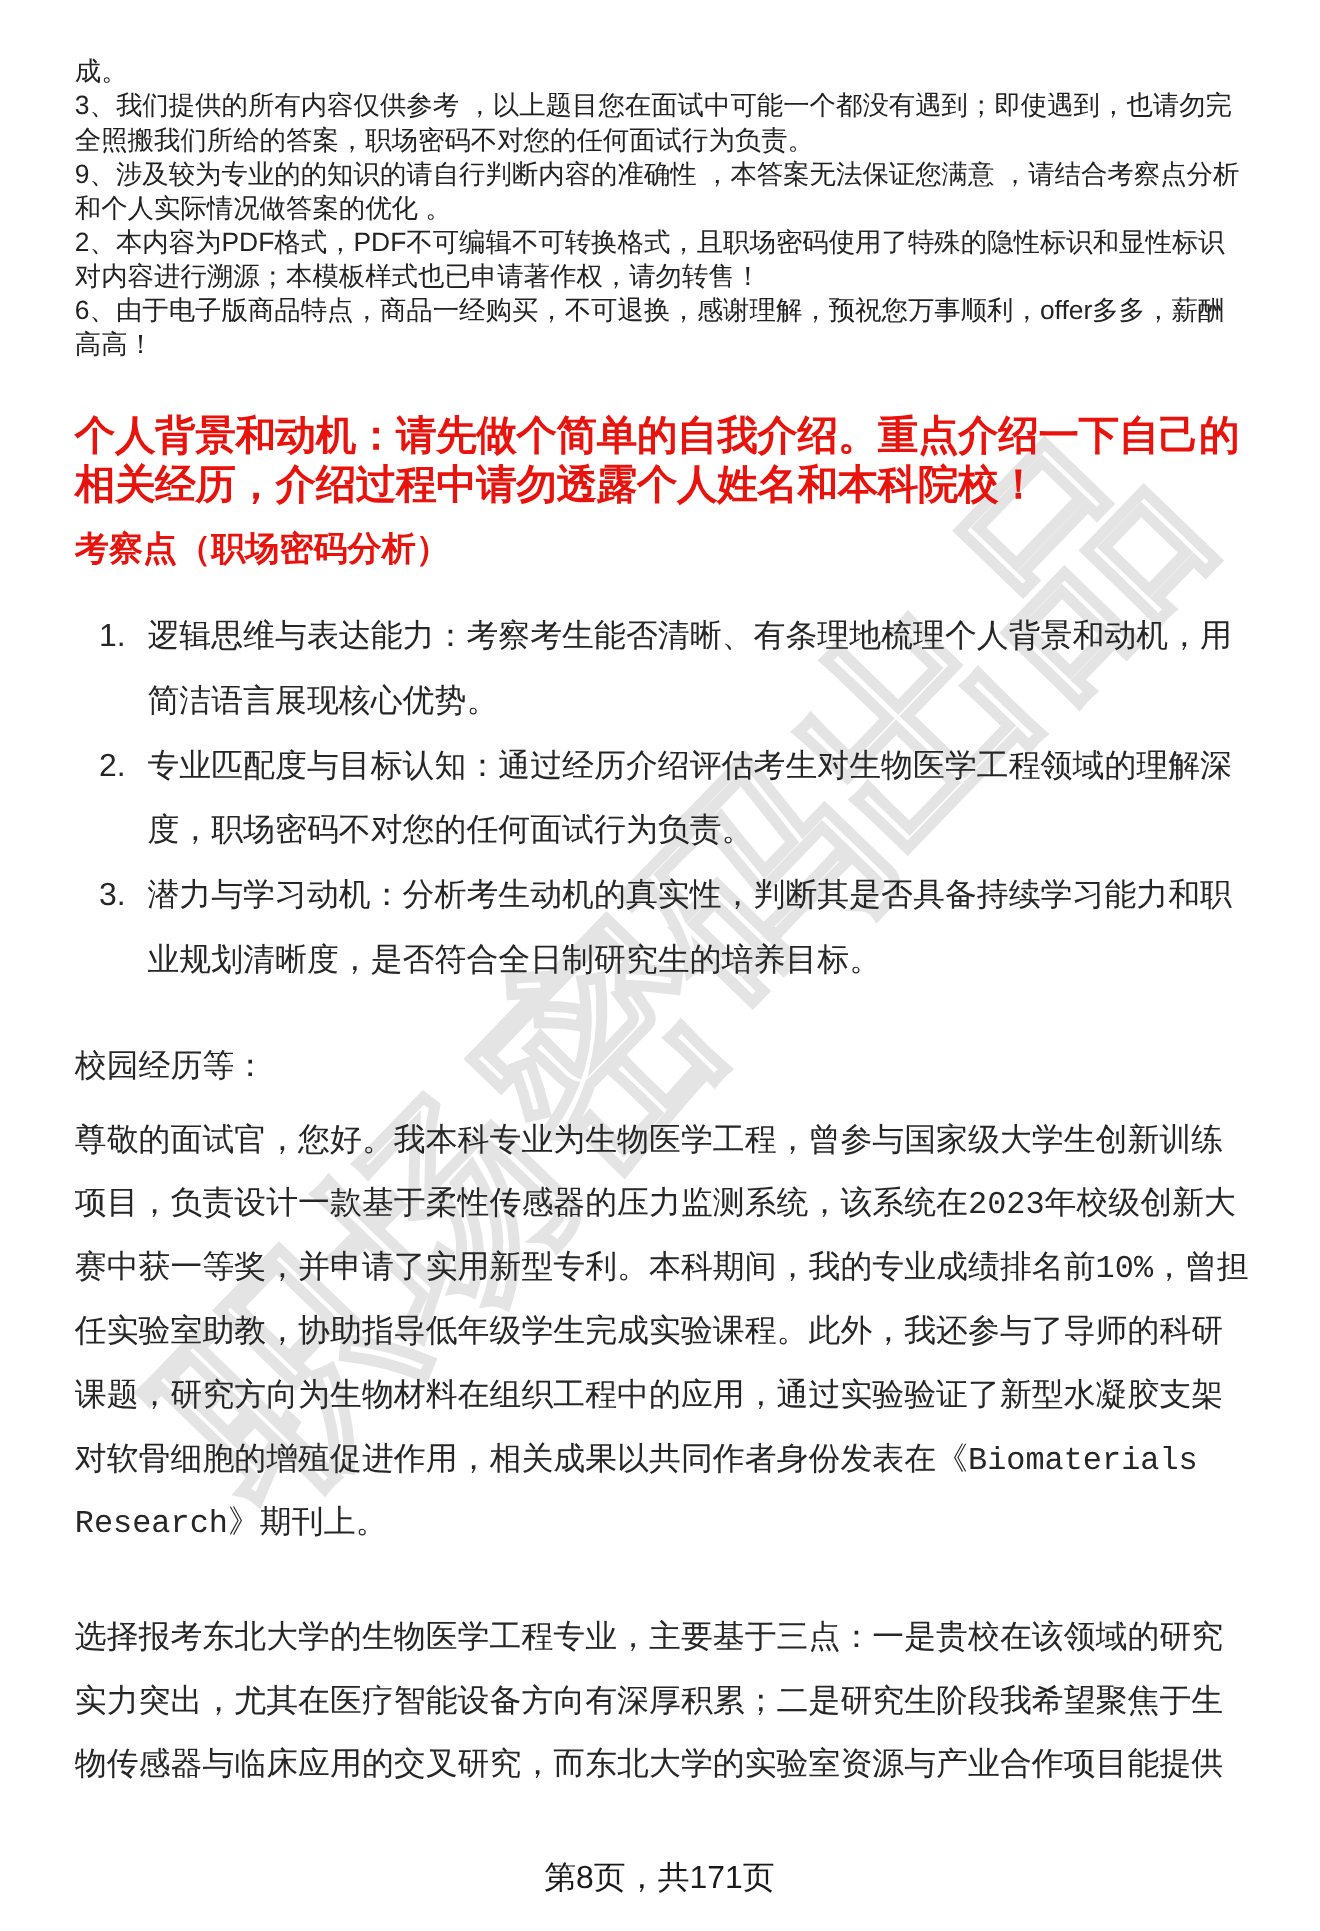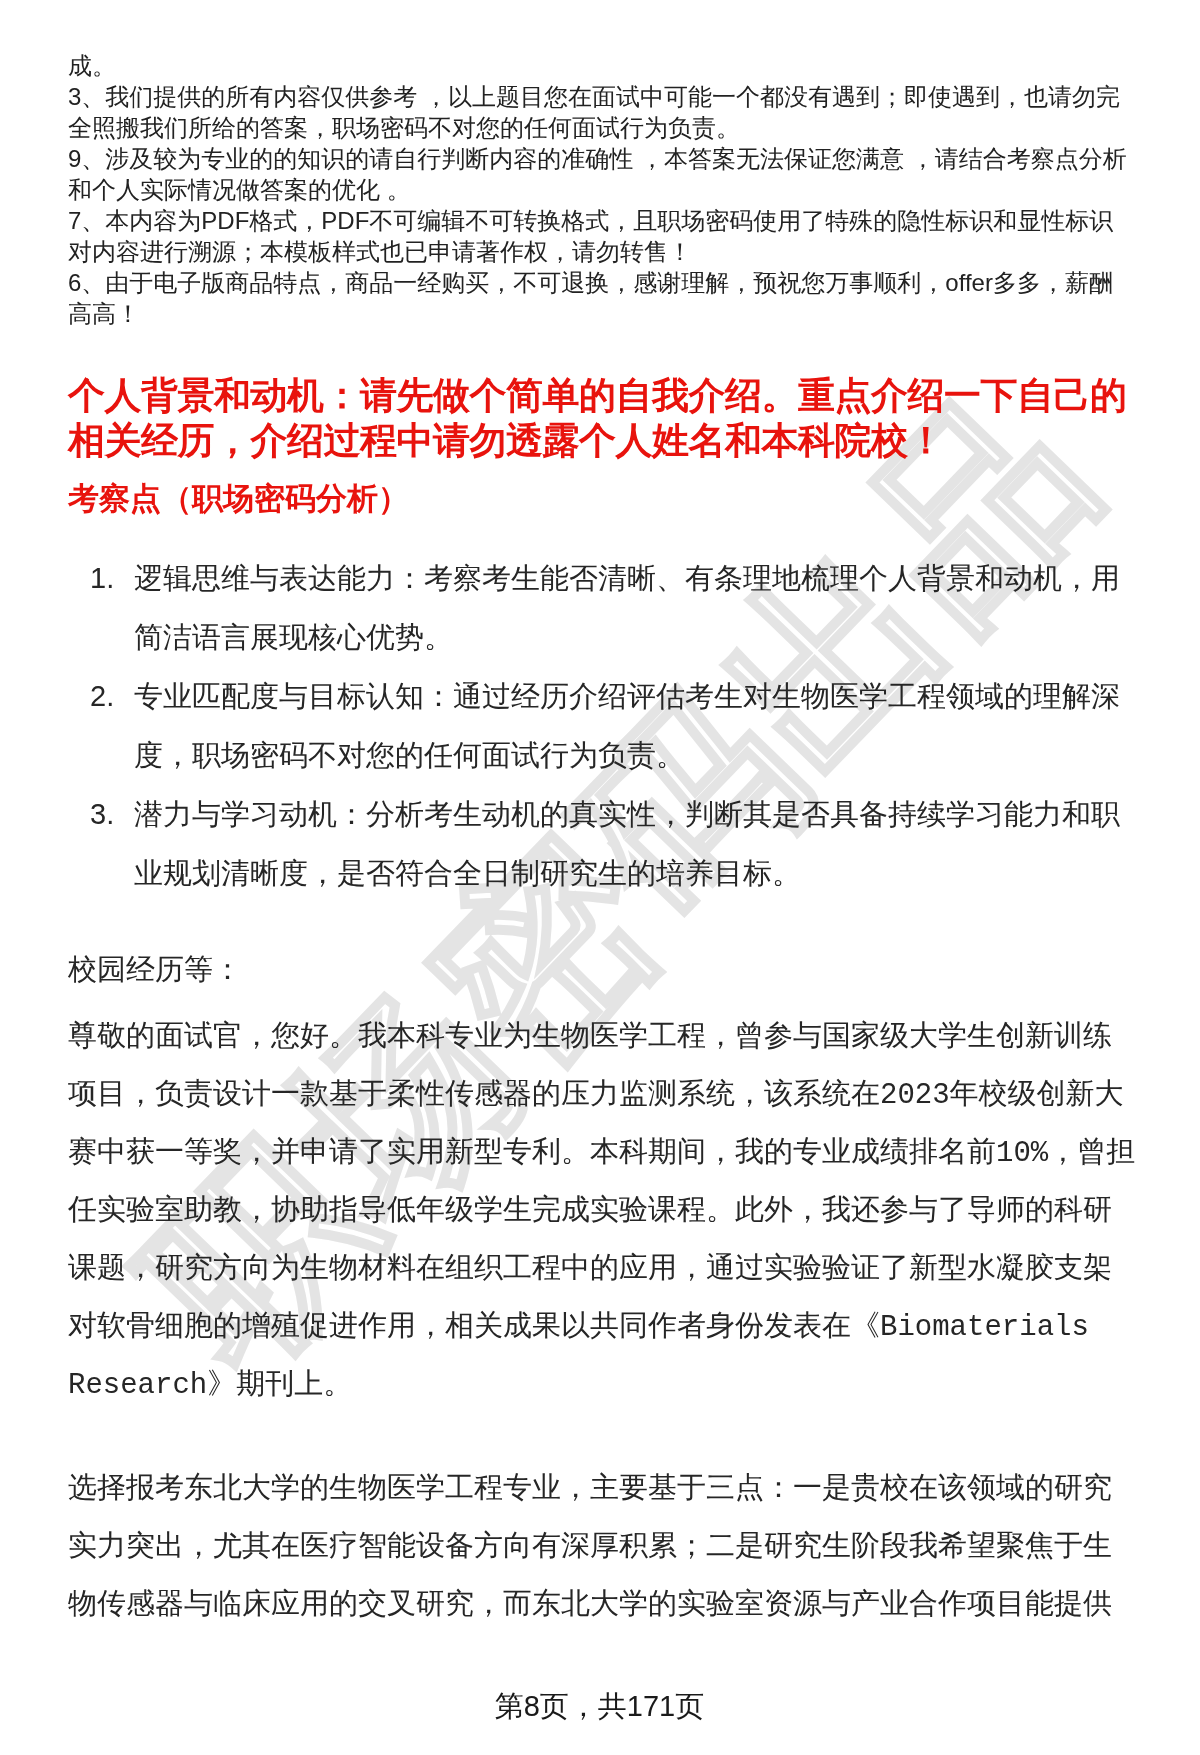--- a/index.html
+++ b/index.html
@@ -55,21 +55,21 @@
 <div class="page" style="--accent-red: #e8130d; --text-color: #262626; --wm-color: #e4e4e4;">
 
   <div class="watermark">职场密码出品</div>
 
   <div class="content">
 
     <div class="disclaimers">
       <p>成。</p>
       <p>3、我们提供的所有内容仅供参考 ，以上题目您在面试中可能一个都没有遇到；即使遇到，也请勿完全照搬我们所给的答案，职场密码不对您的任何面试行为负责。</p>
       <p>9、涉及较为专业的的知识的请自行判断内容的准确性 ，本答案无法保证您满意 ，请结合考察点分析和个人实际情况做答案的优化 。</p>
-      <p>7、本内容为PDF格式，PDF不可编辑不可转换格式，且职场密码使用了特殊的隐性标识和显性标识对内容进行溯源；本模板样式也已申请著作权，请勿转售！</p>
+      <p>2、本内容为PDF格式，PDF不可编辑不可转换格式，且职场密码使用了特殊的隐性标识和显性标识对内容进行溯源；本模板样式也已申请著作权，请勿转售！</p>
       <p>6、由于电子版商品特点，商品一经购买，不可退换，感谢理解，预祝您万事顺利，offer多多，薪酬高高！</p>
     </div>
 
     <div class="q-heading">个人背景和动机：请先做个简单的自我介绍。重点介绍一下自己的相关经历，介绍过程中请勿透露个人姓名和本科院校！</div>
 
     <div class="a-heading">考察点（职场密码分析）</div>
 
     <div class="points">
       <div class="point">
         <span class="num">1.</span>

